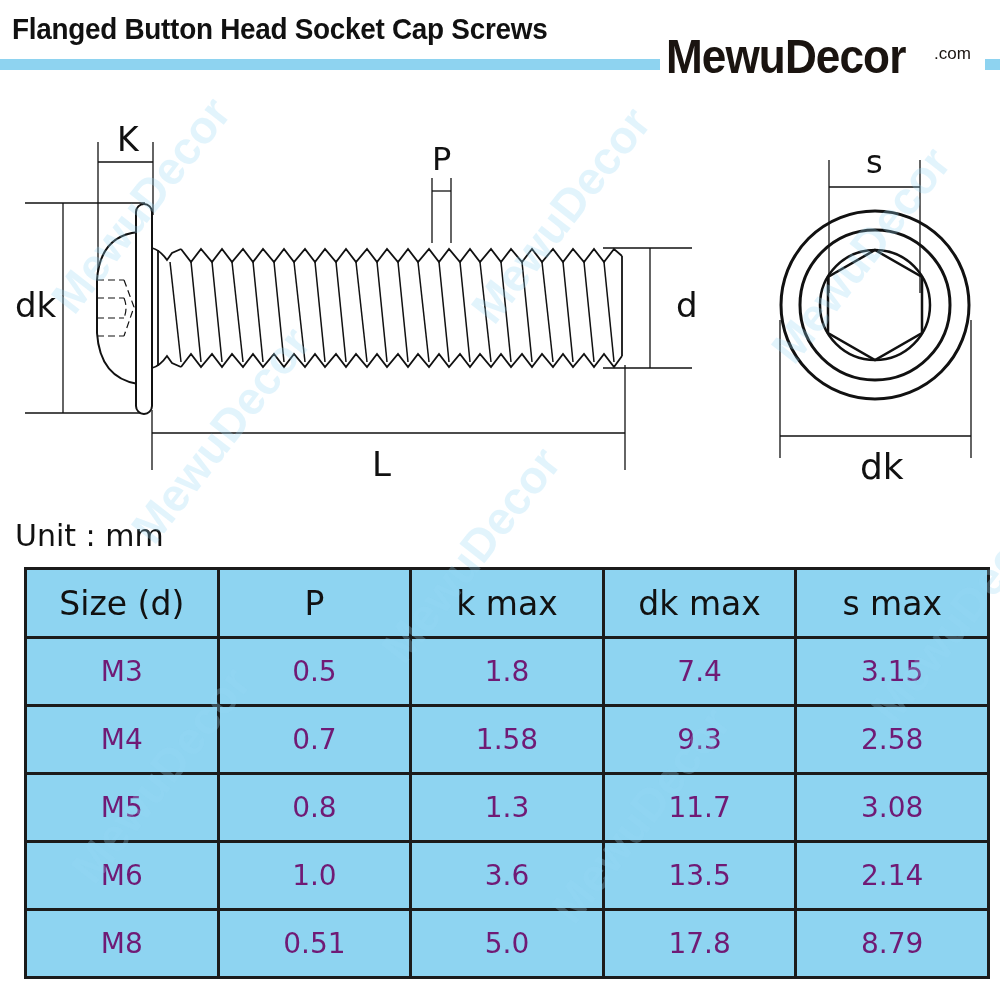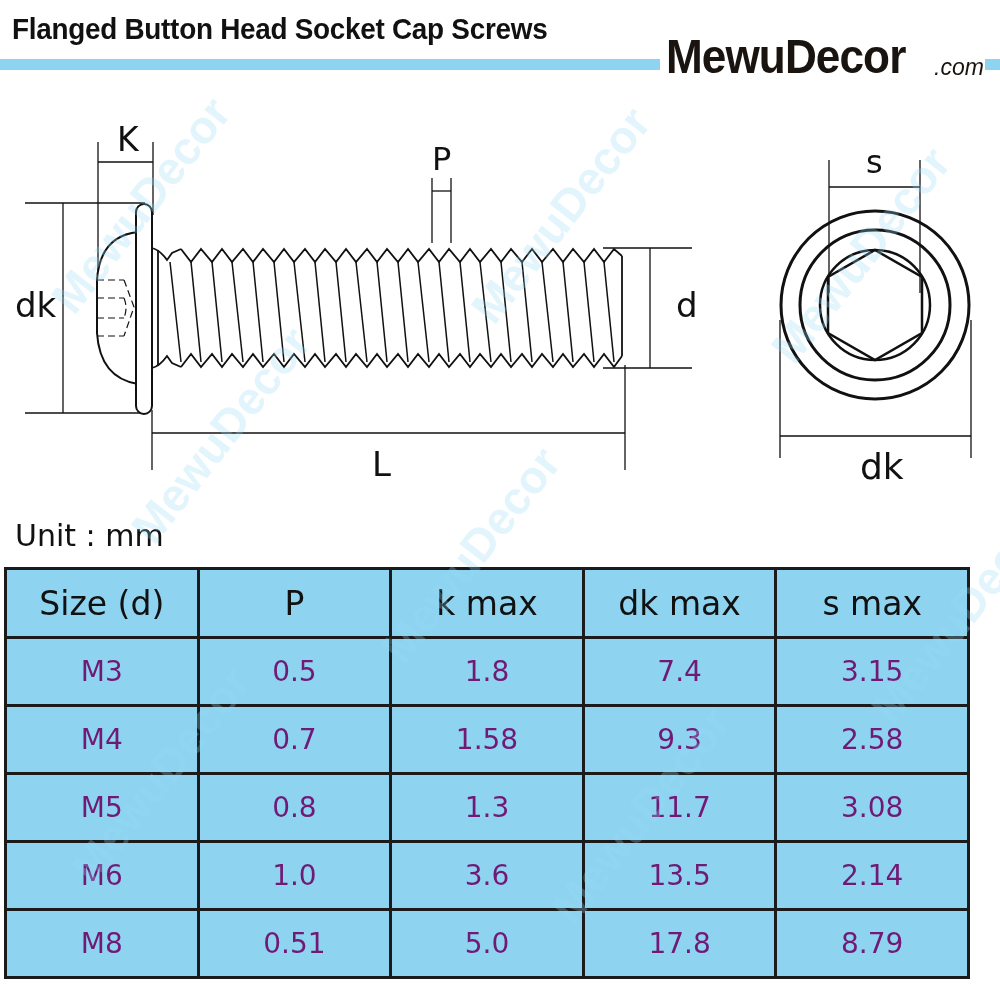--- a/index.html
+++ b/index.html
@@ -10,25 +10,25 @@
     font-size: 30px; letter-spacing: -0.3px; color: #111; white-space: nowrap;
     transform: scaleX(0.93); transform-origin: left top;
   }
   .bar-left { position: absolute; left: 0; top: 59px; width: 660px; height: 11px; background: #8ed3f0; }
   .bar-right { position: absolute; left: 985px; top: 59px; width: 15px; height: 11px; background: #8ed3f0; }
   .logo {
     position: absolute; left: 666px; top: 28px; white-space: nowrap;
     font-family: "Liberation Sans", sans-serif; font-weight: bold; color: #1a1410;
   }
   .logo .brand { font-size: 49px; letter-spacing: -1px; display: inline-block; transform: scaleX(0.9); transform-origin: left; }
-  .logo .tld { font-size: 23px; font-weight: normal; position: absolute; left: 268px; top: 26px; font-style: italic; }
+  .logo .tld { font-size: 17px; font-weight: normal; position: absolute; left: 268px; top: 16px; }
   svg.drawing { position: absolute; left: 0; top: 0; }
   .unit { position: absolute; left: 15px; top: 518px; font-size: 30px; font-family: "DejaVu Sans", sans-serif; color: #111; }
   table.spec {
-    position: absolute; left: 4px; top: 567px; width: 966px; height: 406px;
+    position: absolute; left: 24px; top: 567px; width: 966px; height: 406px;
     border-collapse: collapse; background: #8ed4f1; table-layout: fixed;
   }
   table.spec th, table.spec td {
     border: 3px solid #1b1b1b; text-align: center; padding: 0;
   }
   table.spec th { height: 66px; font-size: 33px; font-weight: normal; color: #111; font-family: "DejaVu Sans", sans-serif; }
   table.spec td { height: 65px; font-size: 28px; color: #701a75; font-family: "DejaVu Sans", sans-serif; }
   .wm-layer { position: absolute; left: 0; top: 0; width: 1000px; height: 1000px; pointer-events: none; z-index: 5; }
   .wm {
     position: absolute; font-family: "Liberation Sans", sans-serif; font-weight: bold;

